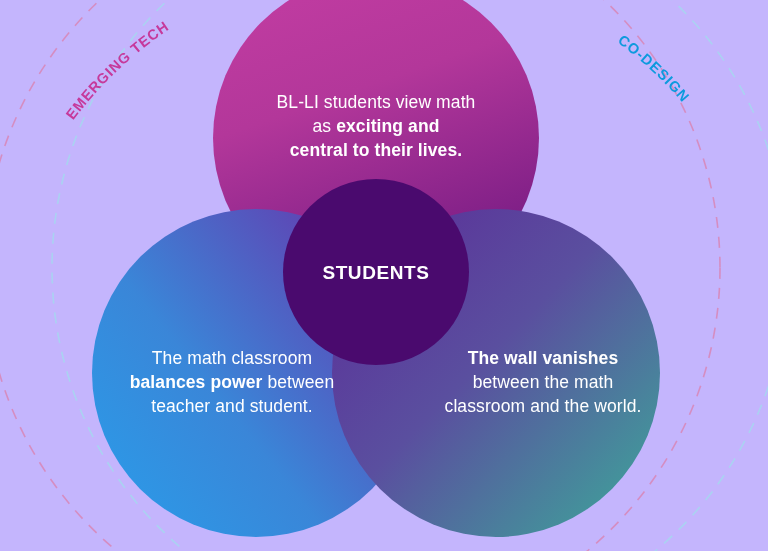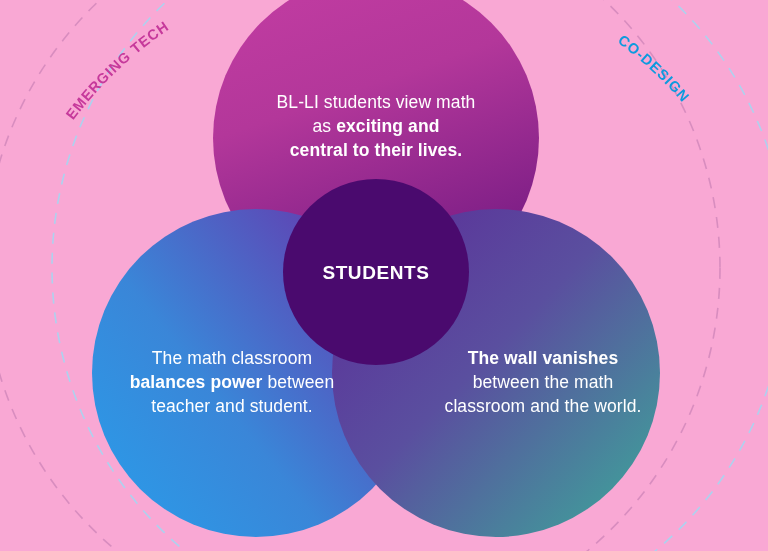--- a/index.html
+++ b/index.html
@@ -11,21 +11,21 @@
   body {
     font-family: "Liberation Sans", sans-serif;
     width: 768px;
     height: 551px;
     overflow: hidden;
   }
   #stage {
     position: relative;
     width: 768px;
     height: 551px;
-    background: #f9a8d4;
+    background: #c4b5fd;
   }
   #venn-svg {
     position: absolute;
     left: 0;
     top: 0;
     width: 768px;
     height: 551px;
     display: block;
   }
   .circle-text {

